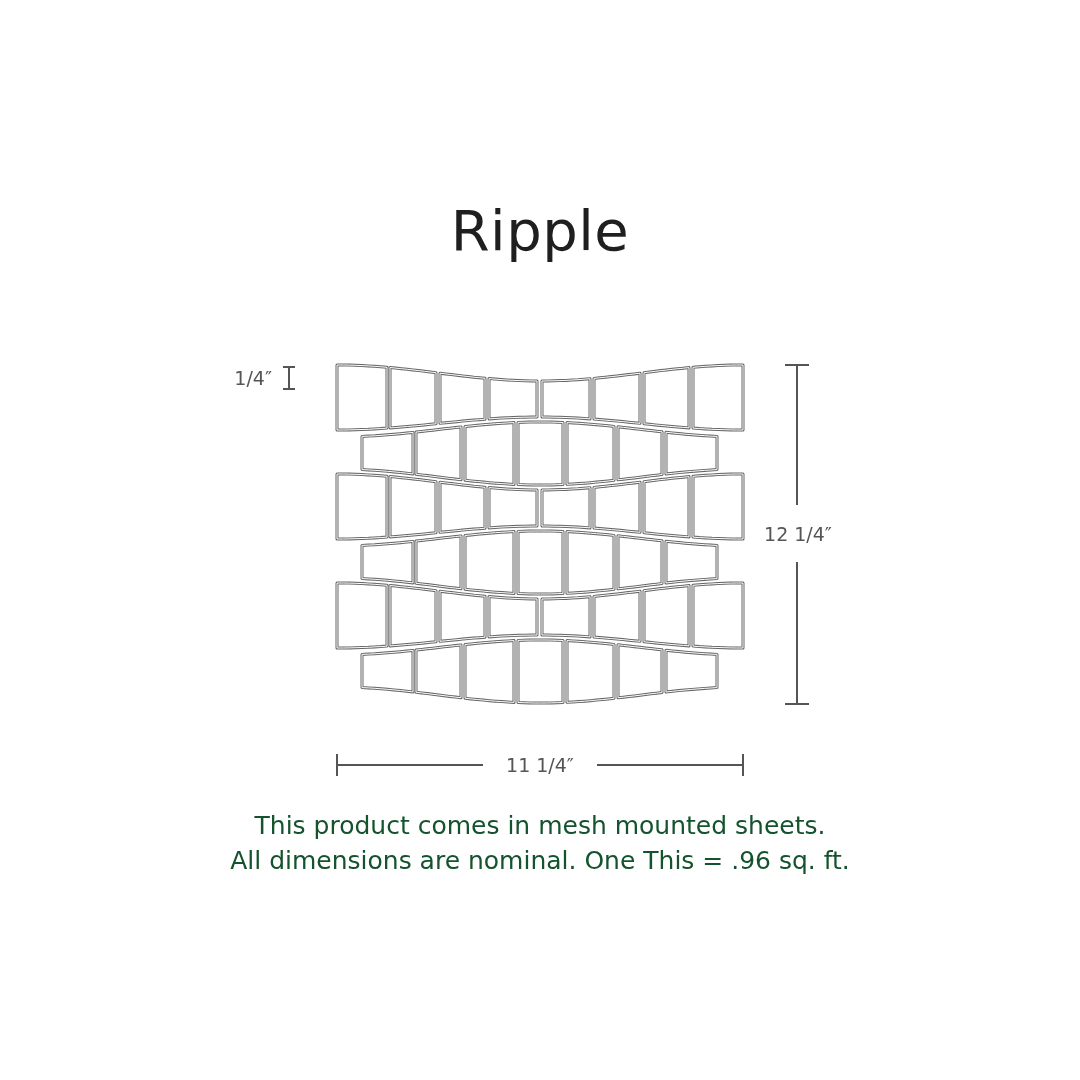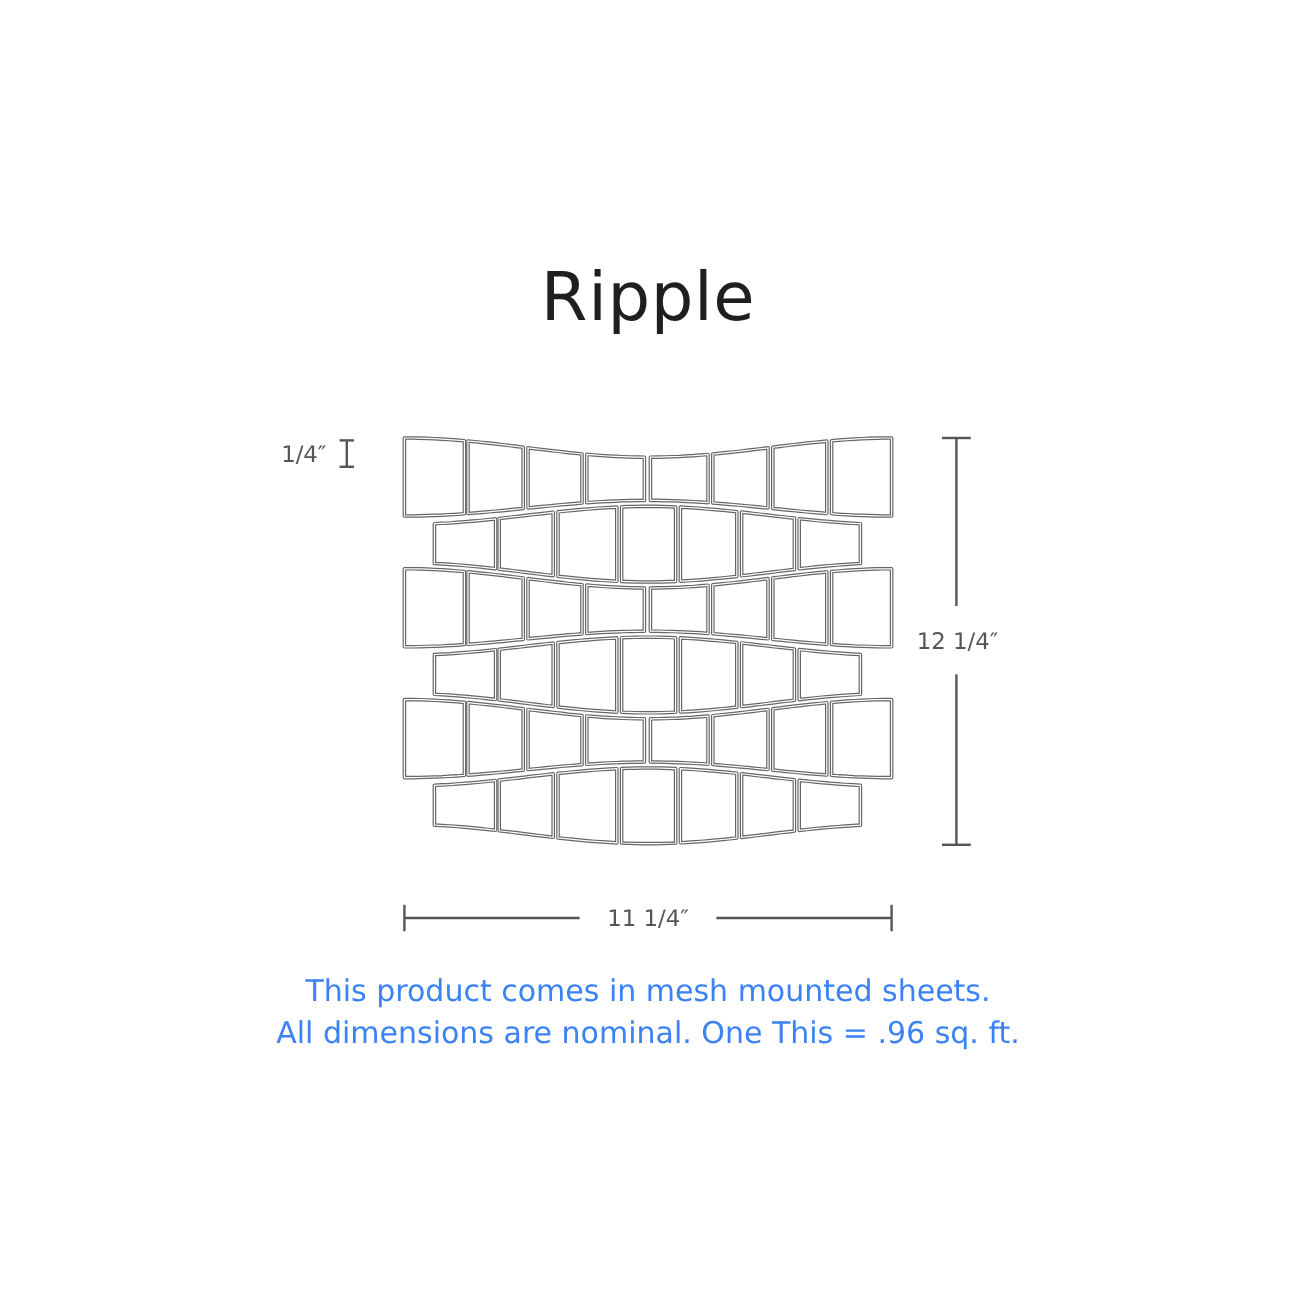--- a/index.html
+++ b/index.html
@@ -1,23 +1,23 @@
 <!DOCTYPE html>
 <html><head>
   <meta charset="utf-8">
   <style>
     html, body { margin: 0; padding: 0; background: #ffffff; }
     body { width: 1080px; height: 1080px; position: relative; overflow: hidden;
            font-family: "DejaVu Sans", "Liberation Sans", sans-serif; color: #2a2a2a; }
-    .title { position: absolute; left: 0; width: 1080px; top: 216px; text-align: center;
+    .title { position: absolute; left: 0; width: 1080px; top: 198px; text-align: center;
              font-size: 56px; font-weight: 400; letter-spacing: 0.5px; color: #1f1f1f; }
     .diagram { position: absolute; left: 0; top: 0; width: 1080px; height: 1080px; }
     .dim-text { font-family: "DejaVu Sans", "Liberation Sans", sans-serif; fill: #555555; font-size: 19px; }
     .caption { position: absolute; left: 0; width: 1080px; top: 808px; text-align: center;
-               font-size: 25px; line-height: 35px; color: #3b82f6; font-weight: 400; }
+               font-size: 25px; line-height: 35px; color: #14532d; font-weight: 400; }
     .caption div { white-space: nowrap; }
   </style>
 </head>
 <body>
 
 <div class="title">Ripple</div>
 
 <svg class="diagram" viewBox="0 0 1080 1080" xmlns="http://www.w3.org/2000/svg">
   <g id="tiles">
       <path d="M337.0 365.0 L343.3 365.0 L349.5 365.1 L355.8 365.3 L362.0 365.6 L368.3 365.9 L374.5 366.3 L380.8 366.8 L387.0 367.3 L387.0 428.1 L380.8 428.6 L374.5 428.9 L368.3 429.3 L362.0 429.5 L355.8 429.7 L349.5 429.9 L343.3 430.0 L337.0 430.0 Z" fill="#fff" stroke="#666666" stroke-width="3" stroke-linejoin="round"></path>

